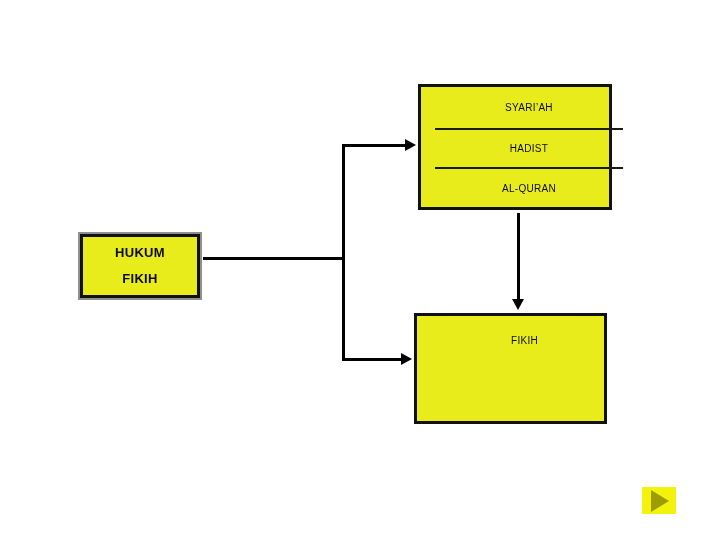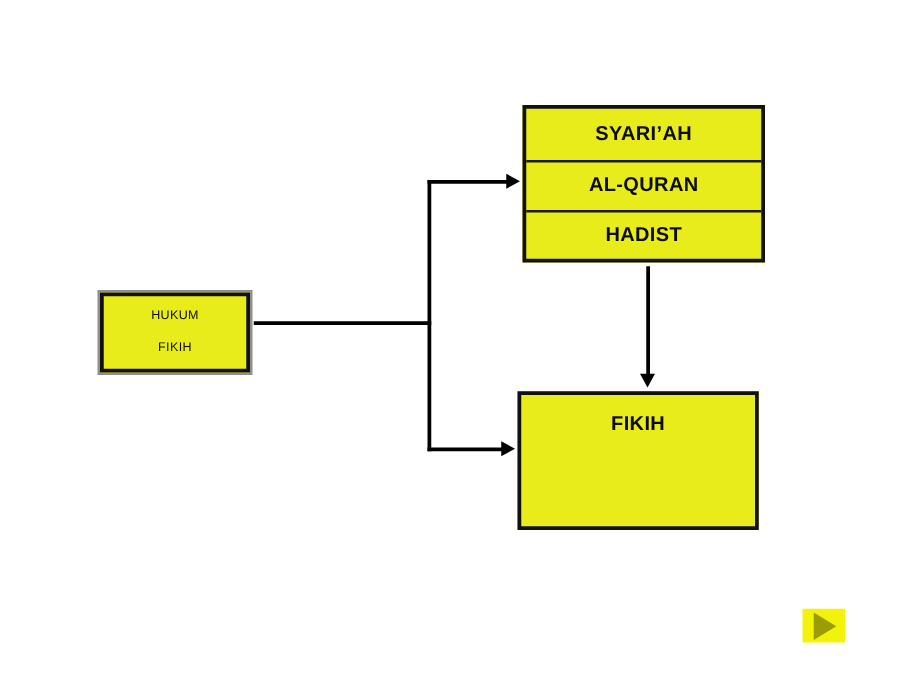--- a/index.html
+++ b/index.html
@@ -46,32 +46,33 @@
     justify-content: center;
   }
 
   .cell {
     box-sizing: border-box;
     width: 100%;
     display: flex;
     align-items: center;
     justify-content: center;
     color: #0c0c0c;
-    font-weight: bold;
-    font-size: 16px;
+    font-weight: normal;
+    font-size: 10px;
     letter-spacing: 0.3px;
     white-space: nowrap;
+    margin-left: 14px;
   }
   .cell.div-dark { border-top: 2px solid #1a1a0d; }
   .cell.div-olive { border-top: 3px solid #8c8c10; }
 
   .line-text {
     color: #0c0c0c;
-    font-weight: normal;
-    font-size: 10px;
+    font-weight: bold;
+    font-size: 13px;
     letter-spacing: 0.3px;
     line-height: 26px;
     white-space: nowrap;
   }
 
   
   .hline {
     position: absolute;
     background: #000000;
     height: 3px;
@@ -123,22 +124,22 @@
 
   <div class="node node-framed" id="node-root" style="left:78px; top:232px; width:124px; height:68px;">
     <div class="inner">
       <div class="line-text">HUKUM</div>
       <div class="line-text">FIKIH</div>
     </div>
   </div>
 
   <div class="node node-plain" id="node-sources" style="left:418px; top:84px; width:194px; height:126px;">
     <div class="cell" style="height:41px;">SYARI’AH</div>
+    <div class="cell div-dark" style="height:39px;">HADIST</div>
     <div class="cell div-dark" style="height:40px;">AL-QURAN</div>
-    <div class="cell div-dark" style="height:39px;">HADIST</div>
   </div>
 
   <div class="node node-plain" id="node-method" style="left:414px; top:313px; width:193px; height:111px;">
     <div class="cell" style="height:48px;">FIKIH</div>
   </div>
 
   <div class="hline" style="left:203px; top:257px; width:142px;"></div>
 
   <div class="vline" style="left:342px; top:144px; height:217px;"></div>
 

